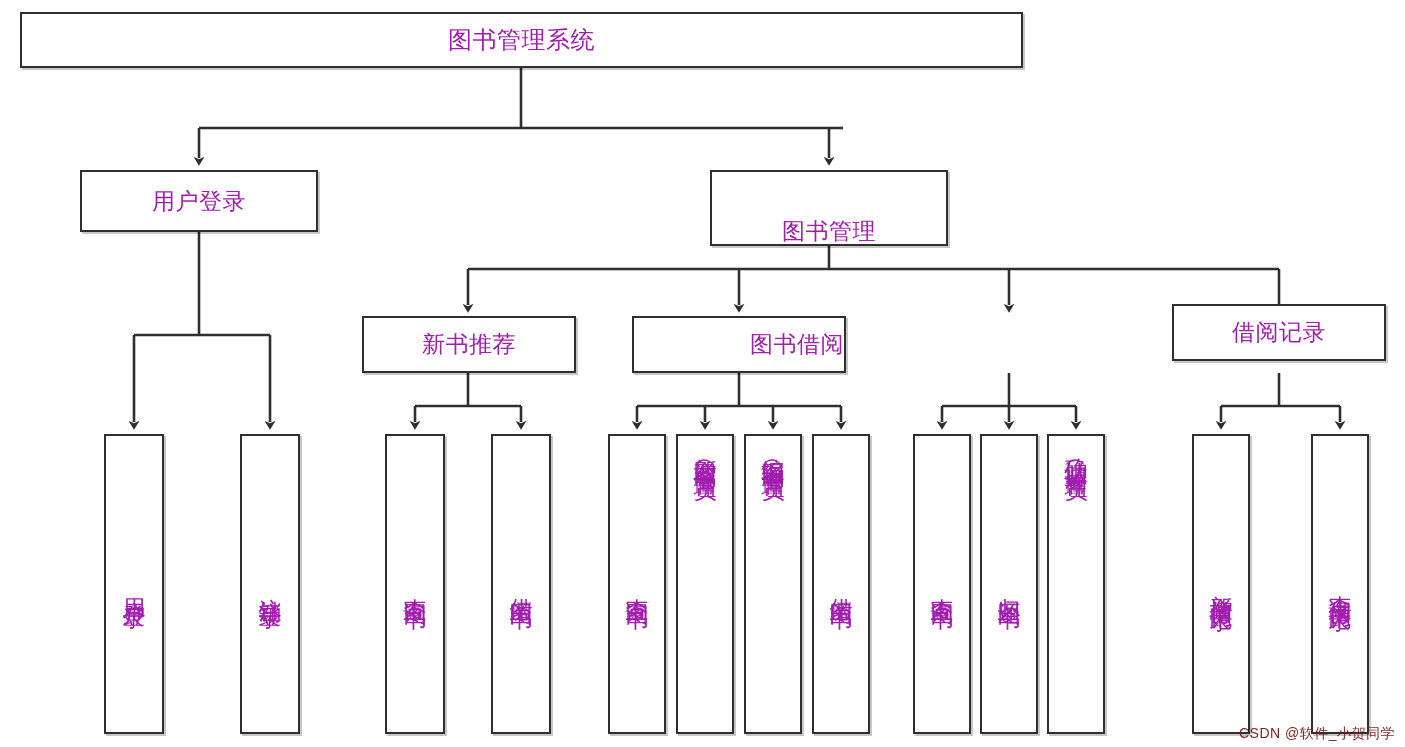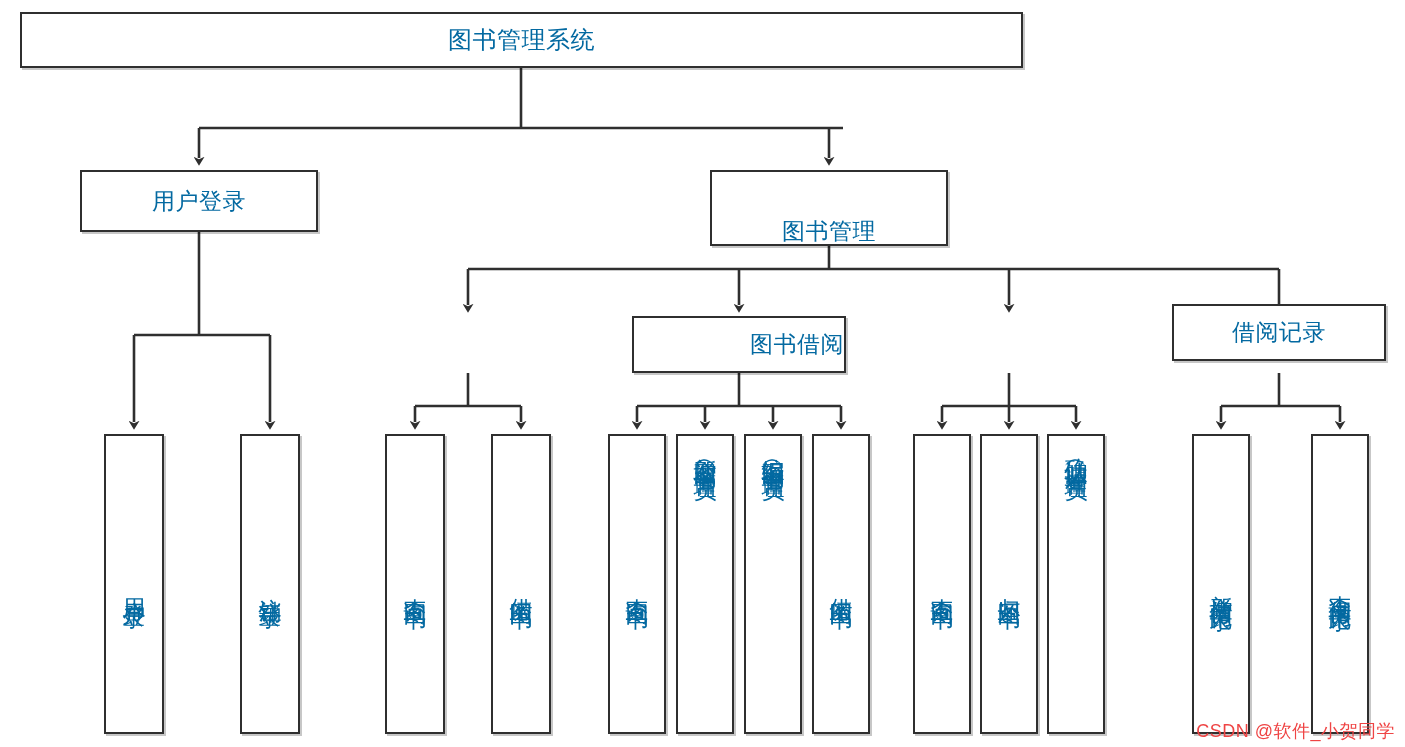--- a/index.html
+++ b/index.html
@@ -28,21 +28,21 @@
   }
   .node {
     position: absolute;
     box-sizing: border-box;
     background: #ffffff;
     border: 2px solid #2f2f2f;
     box-shadow: 2px 2px 0 rgba(0,0,0,0.22);
     display: flex;
     align-items: center;
     justify-content: center;
-    color: #0369a1;
+    color: #a21caf;
   }
   .node-label {
     display: block;
     text-align: center;
     line-height: 1.08;
     letter-spacing: 0.5px;
     white-space: nowrap;
   }
   
   .node.horizontal .node-label {
@@ -65,22 +65,22 @@
     margin: 0 auto;
     white-space: nowrap;
   }
   .node.vertical.centered {
     align-items: center;
   }
   #watermark {
     position: absolute;
     right: 10px;
     bottom: 4px;
-    font-size: 18px;
-    color: #ef4444;
+    font-size: 14px;
+    color: #7f1d1d;
     letter-spacing: 0.5px;
     white-space: nowrap;
     user-select: none;
   }
 </style>
 </head>
 <body>
 
 <div id="diagram-canvas">
 
@@ -139,20 +139,23 @@
     <span class="node-label">图书管理系统</span>
   </div>
 
   <div class="node horizontal" style="left:80px; top:170px; width:238px; height:62px;">
     <span class="node-label">用户登录</span>
   </div>
   <div class="node horizontal" style="left:710px; top:170px; width:238px; height:76px;align-items:flex-end;">
     <span class="node-label">图书管理</span>
   </div>
 
+  <div class="node horizontal" style="left:362px; top:316px; width:214px; height:57px;">
+    <span class="node-label">新书推荐</span>
+  </div>
   <div class="node horizontal" style="left:632px; top:316px; width:214px; height:57px;justify-content:flex-end;">
     <span class="node-label">图书借阅</span>
   </div>
   <div class="node horizontal" style="left:1172px; top:304px; width:214px; height:57px;">
     <span class="node-label">借阅记录</span>
   </div>
 
   <div class="node vertical centered" style="left:104px; top:434px; width:60px; height:300px;">
     <span class="node-label">用户登录</span>
   </div>

